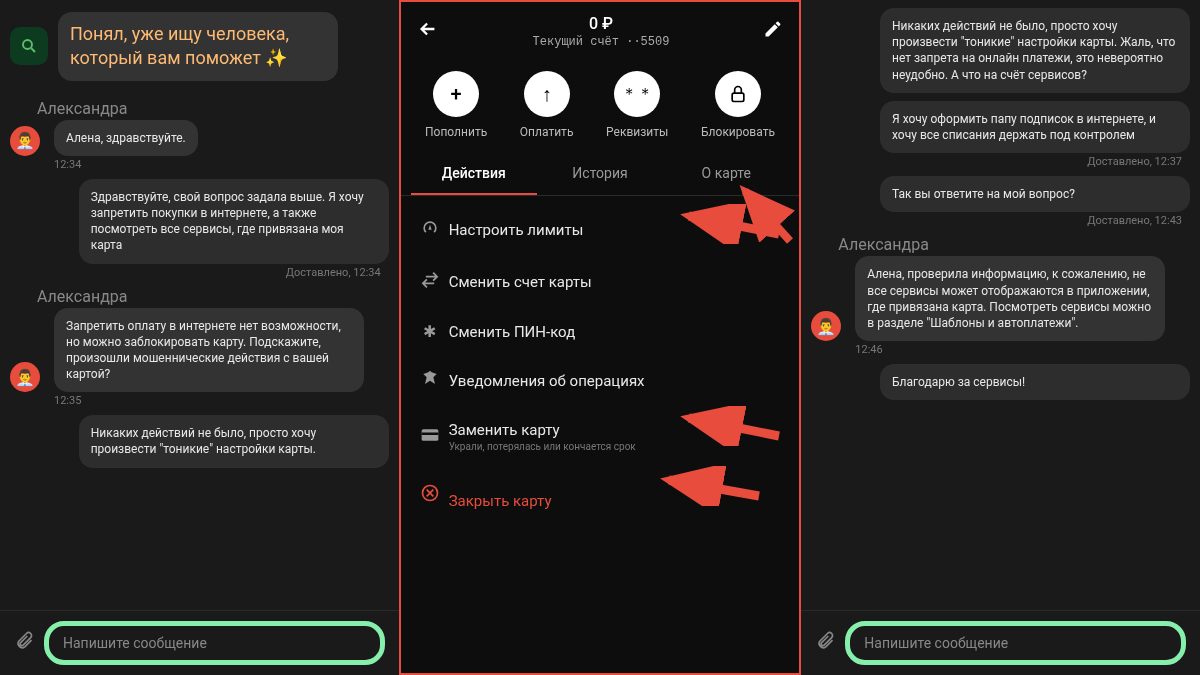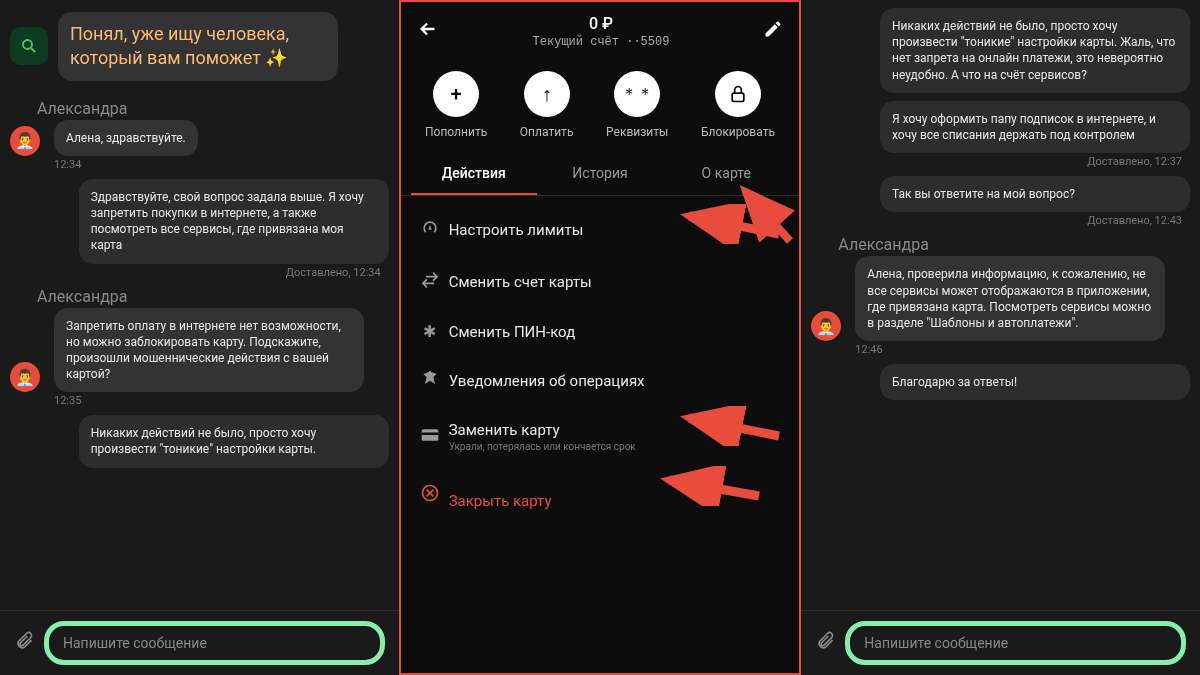--- a/index.html
+++ b/index.html
@@ -306,21 +306,21 @@
     </div>
     <div class="sender">Александра</div>
     <div class="msg-in with-avatar">
       <div class="msg-in-wrap">
         <div class="avatar">👨‍💼</div>
         <div class="bubble">Алена, проверила информацию, к сожалению, не все сервисы может отображаются в приложении, где привязана карта. Посмотреть сервисы можно в разделе "Шаблоны и автоплатежи".</div>
       </div>
       <div class="meta">12:46</div>
     </div>
     <div class="msg-out">
-      <div class="bubble" style="margin-left:auto;">Благодарю за ответы!</div>
+      <div class="bubble" style="margin-left:auto;">Благодарю за сервисы!</div>
     </div>
   </div>
   <div class="input-row">
     <span class="attach">
       <svg width="20" height="20" viewBox="0 0 24 24" fill="none" stroke="#888" stroke-width="2">
           <path d="M21 11l-8 8a5 5 0 01-7-7l9-9a3.5 3.5 0 015 5l-9 9a2 2 0 01-3-3l8-8"></path>
         </svg>
     </span>
     <div class="msg-input">Напишите сообщение</div>
   </div>

